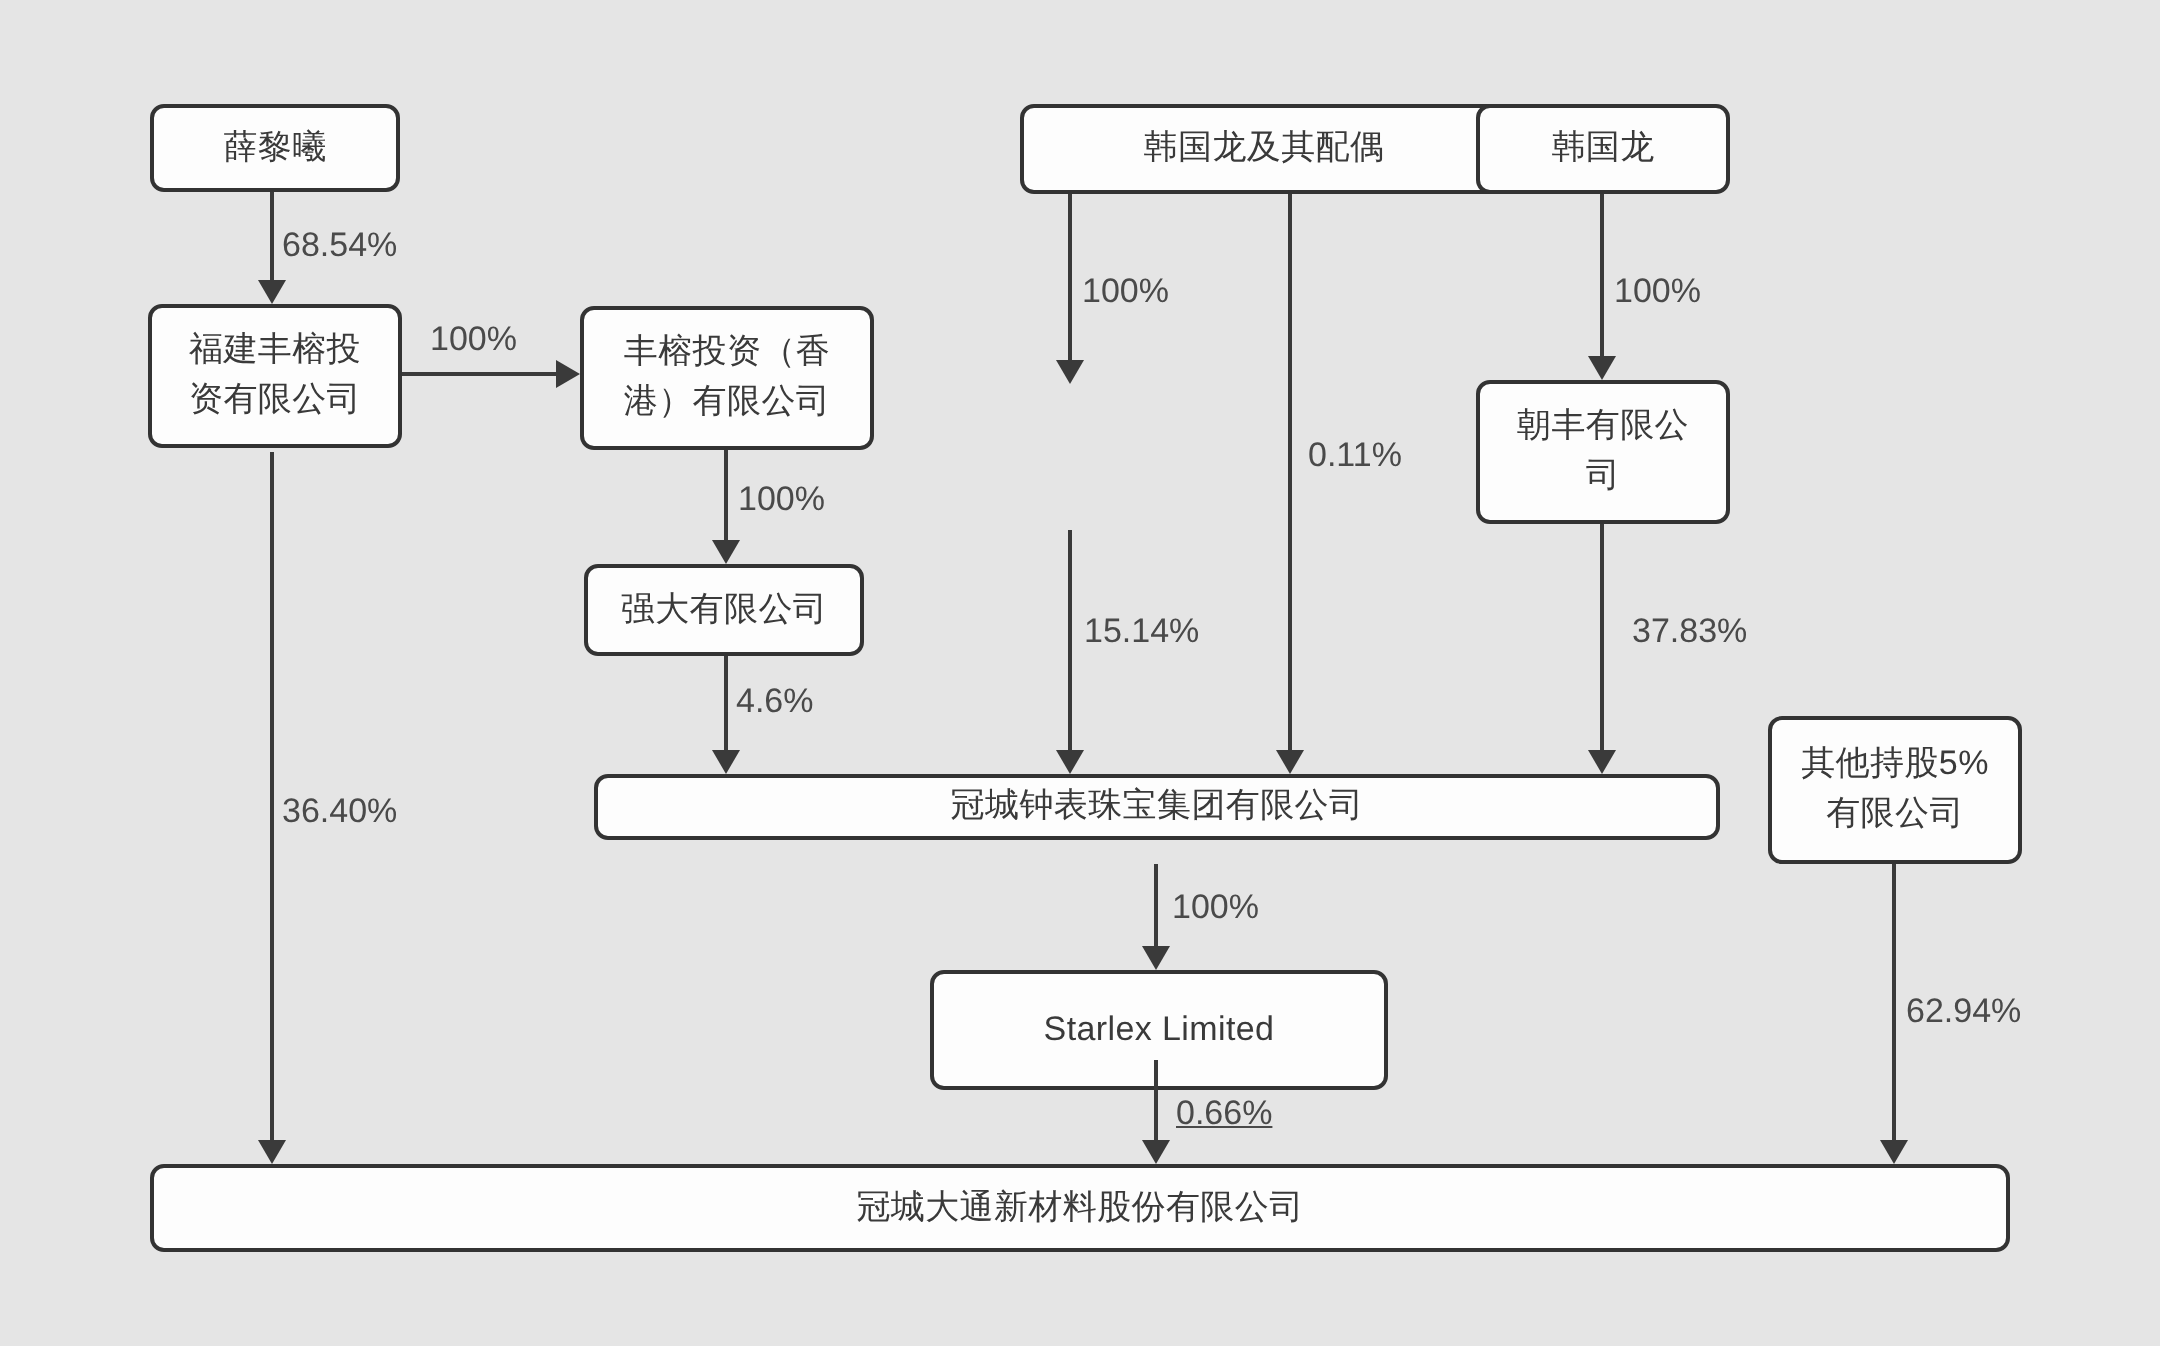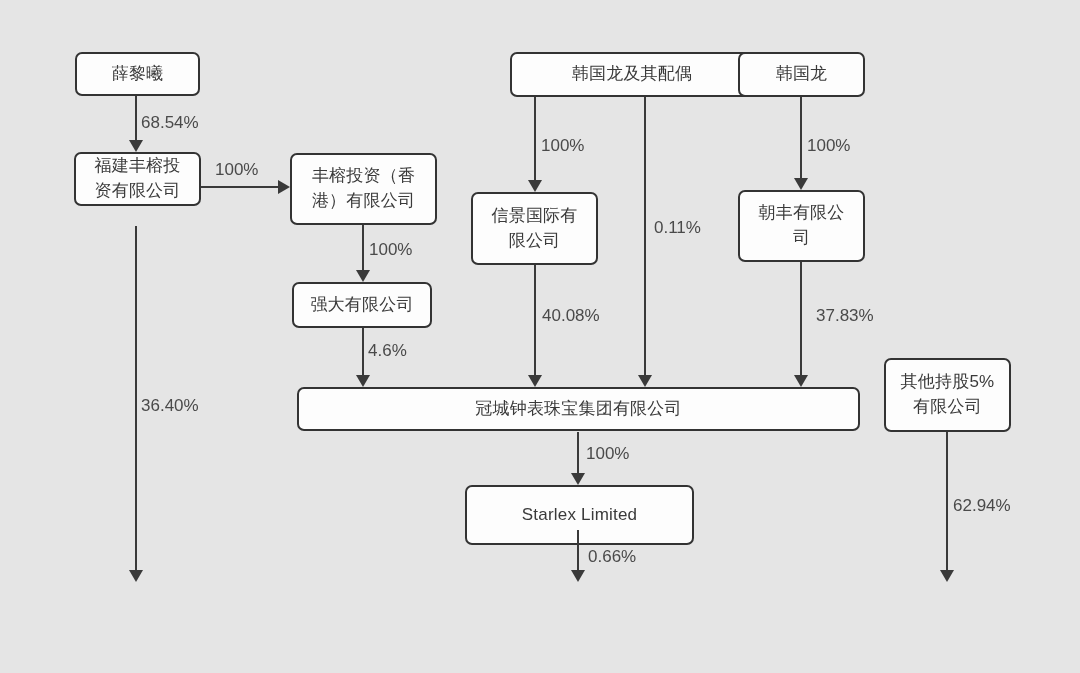--- a/index.html
+++ b/index.html
@@ -63,40 +63,40 @@
     white-space: nowrap;
   }
 </style>
 </head>
 <body>
 
 <div class="stage">
 
   <div class="node" style="left:75px; top:52px; width:125px; height:44px;">薛黎曦</div>
 
-  <div class="node" style="left:74px; top:152px; width:127px; height:54px; padding:0 13px;">福建丰榕投资有限公司</div>
+  <div class="node" style="left:74px; top:152px; width:127px; height:72px; padding:0 13px;">福建丰榕投资有限公司</div>
 
   <div class="node" style="left:290px; top:153px; width:147px; height:72px; padding:16px 17px;">丰榕投资（香港）有限公司</div>
 
   <div class="node" style="left:292px; top:282px; width:140px; height:46px;">强大有限公司</div>
 
   <div class="node" style="left:471px; top:52px; width:244px; height:45px;margin-left:39px;">韩国龙及其配偶</div>
 
-  <div class="node" style="left:471px; top:192px; width:127px; height:73px; padding:0 13px;">信景国际有限公司</div>
 
   <div class="node" style="left:738px; top:52px; width:127px; height:45px;">韩国龙</div>
 
   <div class="node" style="left:738px; top:190px; width:127px; height:72px; padding:0 13px;">朝丰有限公司</div>
 
-  <div class="node" style="left:297px; top:387px; width:563px; height:44px;">冠城钟表珠宝集团有限公司</div>
+  <div class="node" style="left:297px; top:387px; width:563px; height:33px;">冠城钟表珠宝集团有限公司</div>
 
   <div class="node" style="left:465px; top:485px; width:229px; height:60px;">Starlex Limited</div>
 
   <div class="node" style="left:884px; top:358px; width:127px; height:74px; padding:0 13px;">其他持股5%有限公司</div>
 
+  <div class="node" style="left:75px; top:582px; width:930px; height:44px;">冠城大通新材料股份有限公司</div>
 
   <div class="vline" style="left:135px; top:96px; height:44px;"></div>
   <div class="arr-d" style="left:129px; top:140px;"></div>
   <div class="elabel" style="left:141px; top:113px;">68.54%</div>
 
   <div class="hline" style="left:201px; top:186px; width:77px;"></div>
   <div class="arr-r" style="left:278px; top:180px;"></div>
   <div class="elabel" style="left:215px; top:160px;">100%</div>
 
   <div class="vline" style="left:362px; top:225px; height:45px;"></div>
@@ -110,37 +110,37 @@
   <div class="vline" style="left:534px; top:97px; height:83px;"></div>
   <div class="arr-d" style="left:528px; top:180px;"></div>
   <div class="elabel" style="left:541px; top:136px;">100%</div>
 
   <div class="vline" style="left:644px; top:97px; height:278px;"></div>
   <div class="arr-d" style="left:638px; top:375px;"></div>
   <div class="elabel" style="left:654px; top:218px;">0.11%</div>
 
   <div class="vline" style="left:534px; top:265px; height:110px;"></div>
   <div class="arr-d" style="left:528px; top:375px;"></div>
-  <div class="elabel" style="left:542px; top:306px;">40.08%</div>
+  <div class="elabel" style="left:542px; top:306px;">15.14%</div>
 
   <div class="vline" style="left:800px; top:97px; height:81px;"></div>
   <div class="arr-d" style="left:794px; top:178px;"></div>
   <div class="elabel" style="left:807px; top:136px;">100%</div>
 
   <div class="vline" style="left:800px; top:262px; height:113px;"></div>
   <div class="arr-d" style="left:794px; top:375px;"></div>
   <div class="elabel" style="left:816px; top:306px;">37.83%</div>
 
   <div class="vline" style="left:577px; top:432px; height:41px;"></div>
   <div class="arr-d" style="left:571px; top:473px;"></div>
   <div class="elabel" style="left:586px; top:444px;">100%</div>
 
   <div class="vline" style="left:577px; top:530px; height:40px;"></div>
   <div class="arr-d" style="left:571px; top:570px;"></div>
-  <div class="elabel" style="left:588px; top:547px;">0.66%</div>
+  <div class="elabel" style="left:588px; top:547px;text-decoration:underline;">0.66%</div>
 
   <div class="vline" style="left:135px; top:226px; height:344px;"></div>
   <div class="arr-d" style="left:129px; top:570px;"></div>
   <div class="elabel" style="left:141px; top:396px;">36.40%</div>
 
   <div class="vline" style="left:946px; top:432px; height:138px;"></div>
   <div class="arr-d" style="left:940px; top:570px;"></div>
   <div class="elabel" style="left:953px; top:496px;">62.94%</div>
 
 </div>

